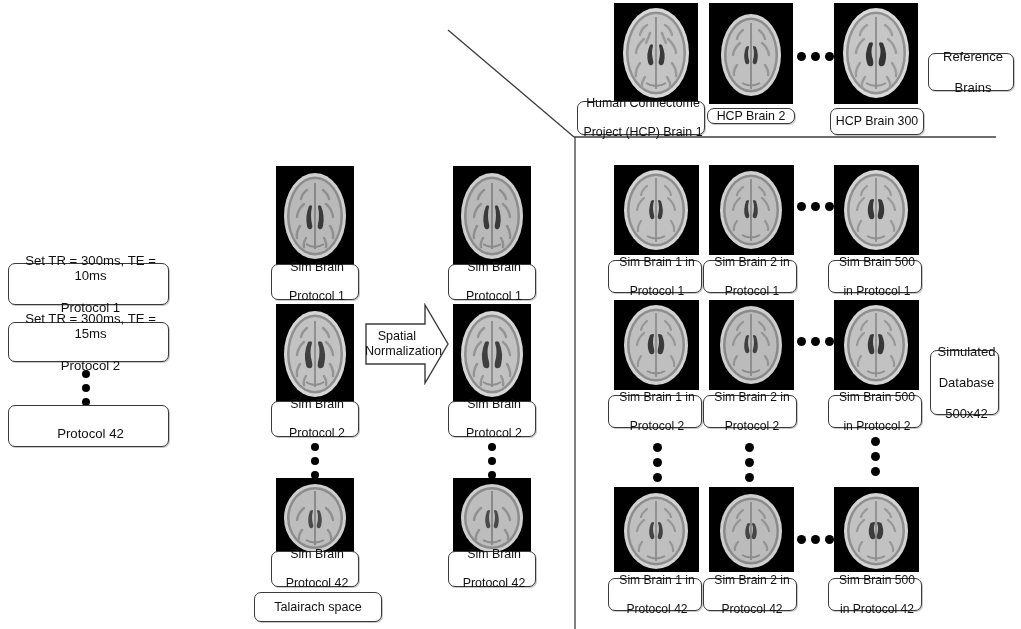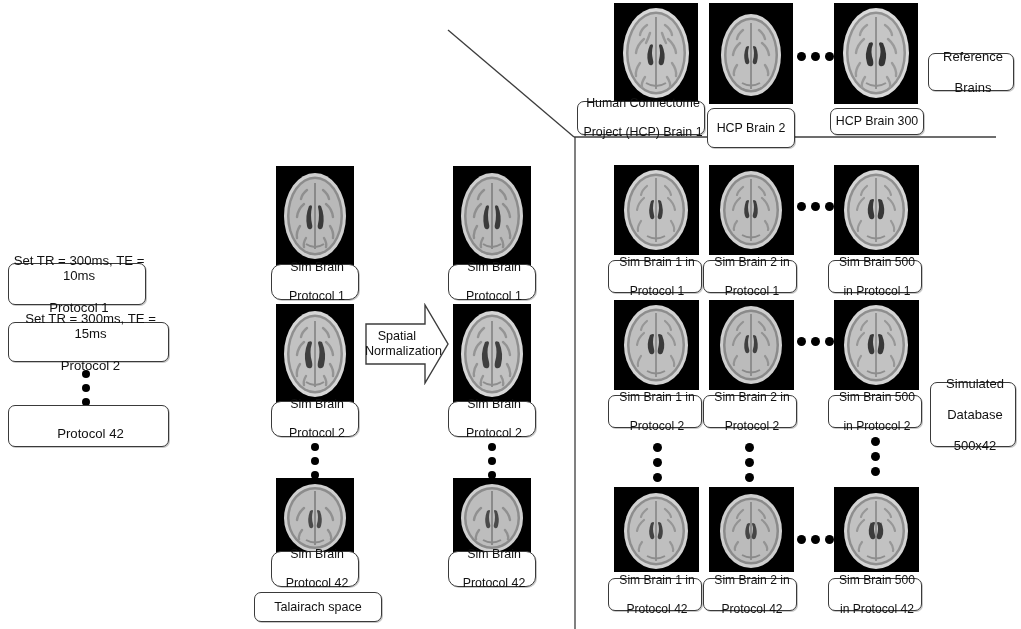--- a/index.html
+++ b/index.html
@@ -30,21 +30,21 @@
     align-items: center;
     justify-content: center;
     text-align: center;
     line-height: 1.18;
     color: #111111;
     box-shadow: 1px 1px 0 rgba(0,0,0,0.22);
   }
   .lbl span { display: block; width: 100%; padding: 0 2px; }
 
   .lbl-proto { font-size: 13.2px; }
-  .lbl-sim   { font-size: 12.4px; border-radius: 10px; }
+  .lbl-sim   { font-size: 12.4px; }
   .lbl-grid  { font-size: 12.1px; }
   .lbl-space { font-size: 12.6px; }
   .lbl-side  { font-size: 13px; }
   .lbl-hcp   { font-size: 12.4px; }
 
   
   .brain {
     position: absolute;
     background: #000000;
     overflow: hidden;
@@ -78,21 +78,21 @@
 <body>
 
 <div id="canvas">
 
   <svg class="diag" viewBox="0 0 1021 629">
     <line x1="448" y1="30" x2="574" y2="137" stroke="#3c3c3c" stroke-width="1.3"></line>
     <line x1="574" y1="137" x2="996" y2="137" stroke="#3c3c3c" stroke-width="1.3"></line>
     <line x1="575" y1="137" x2="575" y2="629" stroke="#3c3c3c" stroke-width="1.3"></line>
   </svg>
 
-  <div class="lbl lbl-proto" style="left:8px; top:263px; width:138px; height:42px;">
+  <div class="lbl lbl-proto" style="left:8px; top:263px; width:161px; height:42px;">
     <span>
       <span>Set TR = 300ms, TE = 10ms</span><br>
       <span>Protocol 1</span>
     </span>
   </div>
 
   <div class="lbl lbl-proto" style="left:8px; top:322px; width:161px; height:40px;">
     <span>
       <span>Set TR = 300ms, TE = 15ms</span><br>
       <span>Protocol 2</span>
@@ -293,21 +293,21 @@
       <ellipse cx="42" cy="52" rx="27" ry="37.5" fill="#8d8d8d"></ellipse>
       <ellipse cx="42" cy="52" rx="24.5" ry="35" fill="#c0c0c0"></ellipse>
       <path d="M42,20 L42,86" stroke="#828282" stroke-width="1.6"></path>
       <path d="M31,40 q-6,5 -7,12 M53,40 q6,5 7,12 M28,62 q-4,6 -3,10 M56,62 q4,6 3,10
                M34,27 q-5,4 -6,9 M50,27 q5,4 6,9" stroke="#969696" stroke-width="2.4" fill="none" stroke-linecap="round"></path>
       <path d="M37,44 q-3,8 -1,15 q1,3 3,2 q2,-1 1,-4 q-2,-7 0,-13 q0,-2 -3,0 Z" fill="#3d3d3d"></path>
       <path d="M47,44 q3,8 1,15 q-1,3 -3,2 q-2,-1 -1,-4 q2,-7 0,-13 q0,-2 3,0 Z" fill="#3d3d3d"></path>
       <path d="M33,80 q9,5 18,0" stroke="#8c8c8c" stroke-width="2" fill="none"></path>
     </svg>
   </div>
-  <div class="lbl lbl-hcp" style="left:707px; top:108px; width:88px; height:40px;">
+  <div class="lbl lbl-hcp" style="left:707px; top:108px; width:88px; height:16px;">
     <span>HCP Brain 2</span>
   </div>
 
   <div class="hdots" style="left:797px; top:52px; width:40px; height:12px;">
     <i class="dot" style="left:0;top:0;width:9px;height:9px;"></i>
     <i class="dot" style="left:14px;top:0;width:9px;height:9px;"></i>
     <i class="dot" style="left:28px;top:0;width:9px;height:9px;"></i>
   </div>
 
   <div class="brain" style="left:834px; top:3px; width:84px; height:101px;">
@@ -551,21 +551,21 @@
       <path d="M33,69 q9,5 18,0" stroke="#8d8d8d" stroke-width="1.8" fill="none"></path>
     </svg>
   </div>
   <div class="lbl lbl-grid" style="left:828px; top:578px; width:94px; height:33px;">
     <span>
       <span>Sim Brain 500</span><br>
       <span>in Protocol 42</span>
     </span>
   </div>
 
-  <div class="lbl lbl-side" style="left:930px; top:382px; width:86px; height:65px;text-align:center;">
+  <div class="lbl lbl-side" style="left:930px; top:350px; width:69px; height:65px;text-align:center;">
     <span>
       <span>Simulated</span><br>
       <span>Database</span><br>
       <span>500x42</span>
     </span>
   </div>
 
 </div>
 
 </body></html>

